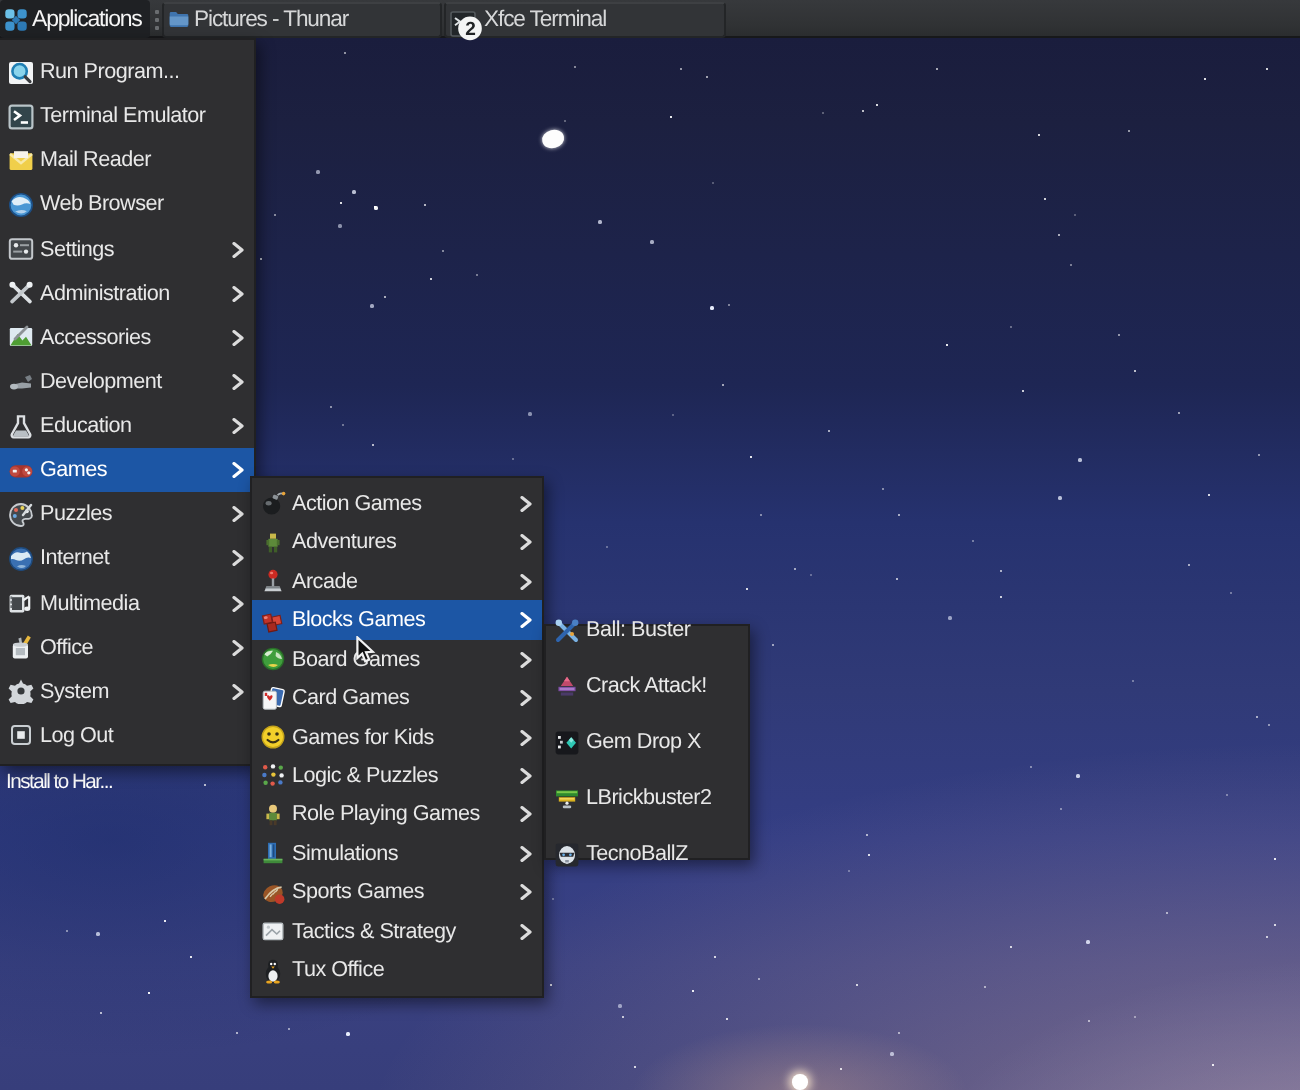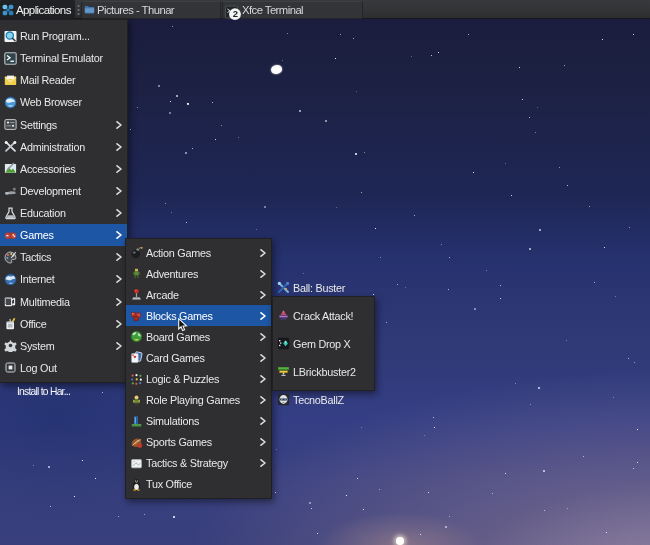--- a/index.html
+++ b/index.html
@@ -8,36 +8,36 @@
  radial-gradient(120px 50px at 400px 528px, rgba(255,195,150,0.28), rgba(255,195,150,0) 70%),
  radial-gradient(600px 260px at 660px 560px, rgba(235,185,172,0.41), rgba(235,185,172,0) 80%),
  radial-gradient(280px 150px at 680px 580px, rgba(190,205,255,0.30), rgba(190,205,255,0) 80%),
  radial-gradient(300px 140px at 55px 401px, rgba(12,32,86,0.34), rgba(12,32,86,0) 78%),
  linear-gradient(180deg,#1a1d3d 0%,#1c2040 8%,#1e2654 33%,#26326f 46%,#303a77 62%,#343e84 76%,#3a4181 88%,#373e7b 100%);
 }
 #stars1{position:absolute;left:0;top:-19px;width:1px;height:1px;box-shadow:212px 102px 0 rgba(255,255,255,0.67),50px 299px 0 rgba(255,255,255,0.49),40px 285px 0 rgba(255,255,255,0.27),282px 60px 0 rgba(255,255,255,0.31),276px 449px 0 rgba(255,255,255,0.33),147px 347px 0 rgba(255,255,255,0.87),375px 228px 0 rgba(255,255,255,0.88),33px 465px 0 rgba(255,255,255,0.44),96px 85px 0 rgba(255,255,255,0.45),529px 117px 0 rgba(255,255,255,0.63),414px 215px 0 rgba(255,255,255,0.61),43px 55px 0 rgba(255,255,255,0.38),441px 244px 0 rgba(255,255,255,0.45),380px 257px 0 rgba(255,255,255,0.44),515px 383px 0 rgba(255,255,255,0.41),373px 294px 0 rgba(255,255,255,0.82),473px 172px 0 rgba(255,255,255,0.89),79px 239px 0 rgba(255,255,255,0.74),101px 275px 0 rgba(255,255,255,0.28),433px 417px 0 rgba(255,255,255,0.62),567px 185px 0 rgba(255,255,255,0.7),386px 322px 0 rgba(255,255,255,0.55),544px 510px 0 rgba(255,255,255,0.56),431px 55px 0 rgba(255,255,255,0.71),420px 534px 0 rgba(255,255,255,0.78),186px 222px 0 rgba(255,255,255,0.68),18px 261px 0 rgba(255,255,255,0.36),78px 54px 0 rgba(255,255,255,0.75),86px 151px 0 rgba(255,255,255,0.5),564px 65px 0 rgba(255,255,255,0.54),357px 478px 0 rgba(255,255,255,0.78),559px 167px 0 rgba(255,255,255,0.52),234px 478px 0 rgba(255,255,255,0.87),100px 115px 0 rgba(255,255,255,0.4),153px 273px 0 rgba(255,255,255,0.63),172px 26px 0 rgba(255,255,255,0.52),241px 315px 0 rgba(255,255,255,0.87),448px 289px 0 rgba(255,255,255,0.65),438px 52px 0 rgba(255,255,255,0.83),505px 473px 0 rgba(255,255,255,0.77),256px 229px 0 rgba(255,255,255,0.32),411px 56px 0 rgba(255,255,255,0.29),137px 107px 0 rgba(255,255,255,0.47),37px 24px 0 rgba(255,255,255,0.35),68px 211px 0 rgba(255,255,255,0.27),566px 340px 0 rgba(255,255,255,0.35),165px 203px 0 rgba(255,255,255,0.49),82px 460px 0 rgba(255,255,255,0.9),303px 273px 0 rgba(255,255,255,0.31),69px 200px 0 rgba(255,255,255,0.42),537px 107px 0 rgba(255,255,255,0.27),615px 296px 0 rgba(255,255,255,0.35),353px 38px 0 rgba(255,255,255,0.59),633px 468px 0 rgba(255,255,255,0.7),171px 212px 0 rgba(255,255,255,0.36),500px 298px 0 rgba(255,255,255,0.76),215px 139px 0 rgba(255,255,255,0.78),637px 462px 0 rgba(255,255,255,0.77),530px 404px 0 rgba(255,255,255,0.4),336px 207px 0 rgba(255,255,255,0.27),21px 168px 0 rgba(255,255,255,0.42),449px 516px 0 rgba(255,255,255,0.54),606px 532px 0 rgba(255,255,255,0.87),238px 137px 0 rgba(255,255,255,0.4),130px 129px 0 rgba(255,255,255,0.66),583px 456px 0 rgba(255,255,255,0.56),424px 435px 0 rgba(255,255,255,0.31),428px 492px 0 rgba(255,255,255,0.76),486px 270px 0 rgba(255,255,255,0.37),511px 195px 0 rgba(255,255,255,0.77),629px 227px 0 rgba(255,255,255,0.51),613px 397px 0 rgba(255,255,255,0.36),85px 102px 0 rgba(255,255,255,0.84),522px 99px 0 rgba(255,255,255,0.79),634px 362px 0 rgba(255,255,255,0.48),356px 91px 0 rgba(255,255,255,0.26),628px 358px 0 rgba(255,255,255,0.59),604px 247px 0 rgba(255,255,255,0.82),535px 132px 0 rgba(255,255,255,0.41),192px 148px 0 rgba(255,255,255,0.63),170px 239px 0 rgba(255,255,255,0.34),589px 206px 0 rgba(255,255,255,0.55),379px 489px 0 rgba(255,255,255,0.52),594px 282px 0 rgba(255,255,255,0.6),340px 34px 0 rgba(255,255,255,0.54),121px 26px 0 rgba(255,255,255,0.77),114px 267px 0 rgba(255,255,255,0.72),361px 192px 0 rgba(255,255,255,0.59),361px 427px 0 rgba(255,255,255,0.32),364px 152px 0 rgba(255,255,255,0.43),500px 285px 0 rgba(255,255,255,0.62),492px 493px 0 rgba(255,255,255,0.54),397px 284px 0 rgba(255,255,255,0.58),449px 257px 0 rgba(255,255,255,0.6),311px 508px 0 rgba(255,255,255,0.7),567px 508px 0 rgba(255,255,255,0.42),363px 509px 0 rgba(255,255,255,0.8),91px 87px 0 rgba(255,255,255,0.54),50px 148px 0 rgba(255,255,255,0.3),434px 427px 0 rgba(255,255,255,0.83),102px 392px 0 rgba(255,255,255,0.68),95px 478px 0 rgba(255,255,255,0.88),144px 514px 0 rgba(255,255,255,0.51),317px 533px 0 rgba(255,255,255,0.79),107px 246px 0 rgba(255,255,255,0.59),221px 125px 0 rgba(255,255,255,0.46),468px 34px 0 rgba(255,255,255,0.61),287px 33px 0 rgba(255,255,255,0.47),405px 287px 0 rgba(255,255,255,0.29),637px 429px 0 rgba(255,255,255,0.88),70px 161px 0 rgba(255,255,255,0.28),505px 163px 0 rgba(255,255,255,0.33),275px 492px 0 rgba(255,255,255,0.78),170px 101px 0 rgba(255,255,255,0.85),370px 384px 0 rgba(255,255,255,0.31),40px 378px 0 rgba(255,255,255,0.53),50px 506px 0 rgba(255,255,255,0.66),519px 67px 0 rgba(255,255,255,0.81),187px 103px 0 rgba(255,255,255,1.0),335px 58px 0 rgba(255,255,255,0.9),602px 39px 0 rgba(255,255,255,0.85),633px 34px 0 rgba(255,255,255,0.8),74px 496px 0 rgba(255,255,255,0.95),118px 516px 0 rgba(255,255,255,0.6),346px 495px 0 rgba(255,255,255,0.9);}
 #stars2{position:absolute;left:0;top:-19px;width:1.6px;height:1.6px;border-radius:50%;box-shadow:48px 466px 0 rgba(235,240,255,0.73),222px 309px 0 rgba(235,240,255,0.96),176px 95px 0 rgba(235,240,255,0.76),158px 85px 0 rgba(235,240,255,0.58),37px 132px 0 rgba(235,240,255,0.66),200px 414px 0 rgba(235,240,255,0.64),325px 120px 0 rgba(235,240,255,0.67),17px 156px 0 rgba(235,240,255,0.51),474px 308px 0 rgba(235,240,255,0.59),309px 502px 0 rgba(235,240,255,0.55),529px 248px 0 rgba(235,240,255,0.75),539px 229px 0 rgba(235,240,255,0.75),445px 526px 0 rgba(235,240,255,0.67),538px 387px 0 rgba(235,240,255,0.82),264px 206px 0 rgba(235,240,255,0.53),88px 66px 0 rgba(235,240,255,0.87),169px 112px 0 rgba(235,240,255,0.54),543px 470px 0 rgba(235,240,255,0.84),185px 152px 0 rgba(235,240,255,0.65),299px 110px 0 rgba(235,240,255,0.72),173px 516px 0 rgba(235,240,255,0.99),355px 153px 0 rgba(235,240,255,0.98),187px 103px 0 rgba(255,255,255,0.95);}
 #moon{position:absolute;left:271px;top:46px;width:11px;height:8.5px;border-radius:50%;background:#fdfdfd;transform:rotate(-14deg);box-shadow:0 0 2px rgba(255,255,255,.8);}
 #planet{position:absolute;left:396px;top:518px;width:7.6px;height:7.6px;border-radius:50%;background:#fff;box-shadow:0 0 5px 1.5px rgba(255,235,210,.9);}
-#dlabel{position:absolute;left:17px;top:366.5px;color:#fff;font-size:10.3px;letter-spacing:-0.75px;text-align:right;}
+#dlabel{position:absolute;left:3px;top:366.5px;color:#fff;font-size:10.3px;letter-spacing:-0.75px;text-align:right;}
 
 #panel{position:absolute;left:0;top:0;width:650px;height:19px;background:linear-gradient(#37393c,#303234 70%,#2b2d2f);border-bottom:1px solid #17181a;padding-left:32px;}
 #appbtn{position:absolute;left:0px;top:0px;width:75px;height:19px;background:#1f2124;border-radius:2px;display:flex;align-items:center;}
 #appbtn svg{margin-left:2px;}
 #appbtn span{color:#f5f5f5;font-size:11.5px;letter-spacing:-0.6px;margin-left:2px;}
 #handle{position:absolute;left:77px;top:4px;width:3px;height:12px;background:radial-gradient(circle 1px at 1.5px 2px,#6a6d70 1px,transparent 1.2px),radial-gradient(circle 1px at 1.5px 6px,#6a6d70 1px,transparent 1.2px),radial-gradient(circle 1px at 1.5px 10px,#6a6d70 1px,transparent 1.2px);}
 .task{position:absolute;top:0.5px;height:18px;background:#323437;border:1px solid #232527;border-top-color:#3e4043;border-radius:2px;display:flex;align-items:center;color:#d6d7d8;font-size:11.3px;letter-spacing:-0.55px;}
 #task1{left:81px;width:140px;}
 #task2{left:222px;width:141px;}
 .task .ti{margin-left:1.5px;margin-right:2.5px;position:relative;width:11px;height:12px;flex:0 0 11px;}
 
 .menu{position:absolute;background:#2f2f31;border:1px solid #202022;box-shadow:2px 3px 7px rgba(0,0,0,0.45);display:flex;flex-direction:column;padding:3px 0;justify-content:center;}
 #menu1{left:0px;top:19px;width:128px;height:364px;padding:5px 0 3px 0;border-left:none;}
 #menu2{left:125px;top:238px;width:147px;height:261px;}
-#menu3{left:272px;top:296px;width:103px;height:95px;gap:28px;}
+#menu3{left:272px;top:312px;width:103px;height:118px;gap:28px;}
 .row{flex:1 1 0;display:flex;align-items:center;position:relative;min-height:0;}
 .row.sel{background:#1c56a5;}
 .row .ic{width:13px;height:13px;margin-left:4px;flex:0 0 13px;position:relative;}
 .row .tx{color:#e8e8e8;font-size:10.8px;letter-spacing:-0.25px;margin-left:3px;white-space:nowrap;}
 .row.sel .tx{color:#fff;}
 .row .ar{position:absolute;right:5px;top:50%;margin-top:-4px;width:6px;height:8px;}
 .ic svg,.ar svg,.ti svg{position:absolute;left:0;top:0;}
 #cursor{position:absolute;left:178px;top:318px;width:10px;height:15px;z-index:50;}
 </style></head>
 <body>
@@ -223,21 +223,21 @@
         <span class="ic">
           <svg width="13" height="13" viewBox="0 0 13 13">
             <path d="M6.5 1 a5.5 5.5 0 1 0 0 11 c1.4 0 1.6 -1 1 -1.8 c-0.6 -0.8 0 -1.8 1.2 -1.8 h1.6 a1.6 1.6 0 0 0 1.6 -1.8 A5.8 5.8 0 0 0 6.5 1 Z" fill="#45494d" stroke="#c8ccd0" stroke-width="0.9"></path>
             <circle cx="4" cy="4" r="1" fill="#e46a5a"></circle>
             <circle cx="7.2" cy="3" r="1" fill="#e8d45a"></circle>
             <circle cx="3.4" cy="7" r="1" fill="#6aa8e0"></circle>
             <circle cx="9.4" cy="4.6" r="1" fill="#eceff1"></circle>
             <path d="M11.5 1.5 L7.5 6.5" stroke="#d8dcdf" stroke-width="1.2" stroke-linecap="round"></path>
           </svg>
         </span>
-        <span class="tx">Tactics</span>
+        <span class="tx">Puzzles</span>
         <span class="ar">
           <svg width="6" height="8" viewBox="0 0 6 8">
             <path d="M1 0.8 L5 4 L1 7.2" fill="none" stroke="#dcdcdc" stroke-width="1.6" stroke-linecap="round" stroke-linejoin="round"></path>
           </svg>
         </span>
       </div>
       <div class="row">
         <span class="ic">
           <svg width="13" height="13" viewBox="0 0 13 13">
             <circle cx="6.5" cy="6.5" r="5.6" fill="#3a70b2"></circle>
@@ -404,20 +404,37 @@
       <div class="row">
         <span class="ic">
           <svg width="13" height="13" viewBox="0 0 13 13">
             <rect x="5" y="1.2" width="6.4" height="8.6" rx="0.8" fill="#3a6ab0" transform="rotate(12 8 5.5)" stroke="#fff" stroke-width="0.7"></rect>
             <rect x="1.6" y="2.6" width="6.6" height="9" rx="0.8" fill="#f5f6f7" stroke="#b9bfc4" stroke-width="0.5"></rect>
             <path d="M4.9 5.2 c0.9 -1.3 2.6 -0.2 0 2.2 c-2.6 -2.4 -0.9 -3.5 0 -2.2 Z" fill="#d02a28"></path>
             <rect x="2.4" y="3.4" width="1.2" height="1.6" fill="#d02a28"></rect>
           </svg>
         </span>
         <span class="tx">Card Games</span>
+        <span class="ar">
+          <svg width="6" height="8" viewBox="0 0 6 8">
+            <path d="M1 0.8 L5 4 L1 7.2" fill="none" stroke="#dcdcdc" stroke-width="1.6" stroke-linecap="round" stroke-linejoin="round"></path>
+          </svg>
+        </span>
+      </div>
+      <div class="row">
+        <span class="ic">
+          <svg width="13" height="13" viewBox="0 0 13 13">
+            <circle cx="6.5" cy="6.5" r="5.4" fill="#f2cf2a"></circle>
+            <circle cx="6.5" cy="6.5" r="5.4" fill="none" stroke="#c4a31a" stroke-width="0.7"></circle>
+            <circle cx="4.5" cy="5" r="0.9" fill="#3a3214"></circle>
+            <circle cx="8.5" cy="5" r="0.9" fill="#3a3214"></circle>
+            <path d="M3.8 8 q2.7 2.4 5.4 0" fill="none" stroke="#3a3214" stroke-width="1.1" stroke-linecap="round"></path>
+          </svg>
+        </span>
+        <span class="tx">Games for Kids</span>
         <span class="ar">
           <svg width="6" height="8" viewBox="0 0 6 8">
             <path d="M1 0.8 L5 4 L1 7.2" fill="none" stroke="#dcdcdc" stroke-width="1.6" stroke-linecap="round" stroke-linejoin="round"></path>
           </svg>
         </span>
       </div>
       <div class="row">
         <span class="ic">
           <svg width="13" height="13" viewBox="0 0 13 13">
             <circle cx="2.6" cy="2.6" r="1.1" fill="#e05a4a"></circle>

